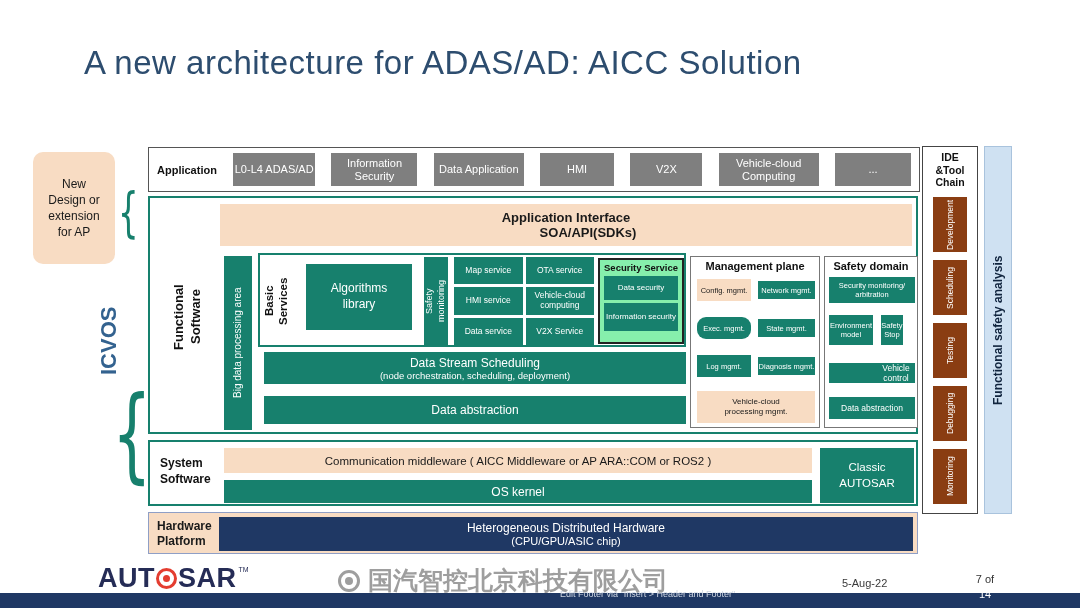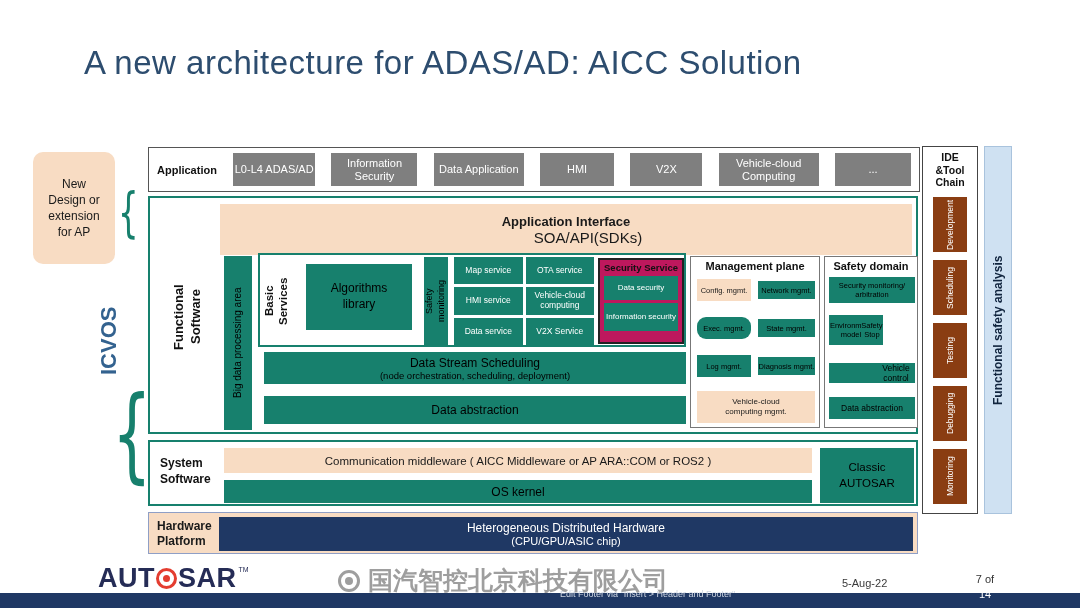--- a/index.html
+++ b/index.html
@@ -2,21 +2,21 @@
 <html><head>
 <meta charset="utf-8">
 <style>
   *{margin:0;padding:0;box-sizing:border-box;}
   html,body{background:#fff;}
   body{font-family:"Liberation Sans",sans-serif;color:#111;}
   .slide{position:relative;width:1080px;height:608px;background:#fff;overflow:hidden;}
   .abs{position:absolute;}
   .cbox{display:flex;align-items:center;justify-content:center;text-align:center;}
   .col{display:flex;flex-direction:column;align-items:center;justify-content:center;text-align:center;}
-  .teal{background:#17806d;color:#000000;}
+  .teal{background:#17806d;color:#ffffff;}
   .peach{background:#f8dcc3;color:#1a1a1a;}
   .pre{white-space:pre-line;}
   .vtext{writing-mode:vertical-rl;transform:rotate(180deg);display:flex;align-items:center;justify-content:center;text-align:center;white-space:pre-line;}
   .gray-box{background:#7f7f7f;color:#fff;display:flex;align-items:center;justify-content:center;text-align:center;font-size:11px;line-height:1.15;height:33px;}
   .title{font-size:33px;color:#2d4d6f;letter-spacing:.5px;}
   .brace{color:#17806d;transform:scaleX(.6);transform-origin:left top;line-height:1;font-family:"DejaVu Sans",sans-serif;}
   .thinbox{background:#fff;border:1px solid #777;}
   .svc{background:#17806d;color:#fff;display:flex;align-items:center;justify-content:center;text-align:center;font-size:8.5px;line-height:1.12;}
   .brown{background:#8a3d12;color:#fff;}
   .logo-txt{font-size:27px;font-weight:bold;color:#252c56;letter-spacing:.5px;}
@@ -50,42 +50,42 @@
     <div class="gray-box" style="width:74px;">HMI</div>
     <div class="gray-box" style="width:72px;">V2X</div>
     <div class="gray-box" style="width:100px;">Vehicle-cloud Computing</div>
     <div class="gray-box" style="width:76px;">...</div>
   </div>
 
   <div class="abs" style="left:148px;top:196px;width:770px;height:238px;border:2px solid #17806d;background:#fff;">
     <div class="abs vtext" style="left:14px;top:44px;width:48px;height:150px;font-size:13px;font-weight:bold;line-height:1.3;">Functional
 Software</div>
 
-    <div class="abs col peach" style="left:70px;top:6px;width:692px;height:51px;">
+    <div class="abs col peach" style="left:70px;top:6px;width:692px;height:42px;">
       <div style="font-size:13px;font-weight:bold;">Application Interface</div>
-      <div style="font-size:15px;font-weight:normal;margin-left:44px;">SOA/API(SDKs)</div>
+      <div style="font-size:13px;font-weight:bold;margin-left:44px;">SOA/API(SDKs)</div>
     </div>
 
     <div class="abs vtext teal" style="left:74px;top:58px;width:28px;height:174px;font-size:10px;line-height:1.25;">Big data processing area</div>
 
     <div class="abs" style="left:108px;top:55px;width:428px;height:94px;border:2px solid #17806d;">
       <div class="abs vtext" style="left:0;top:2px;width:32px;height:88px;font-size:11.5px;font-weight:bold;line-height:1.25;">Basic
 Services</div>
       <div class="abs cbox teal" style="left:46px;top:9px;width:106px;height:66px;font-size:12px;line-height:1.3;padding:0 14px;">Algorithms library</div>
       <div class="abs vtext teal" style="left:164px;top:2px;width:24px;height:88px;font-size:9px;line-height:1.3;">Safety
 monitoring</div>
       <div class="abs" style="left:194px;top:2px;width:140px;height:88px;display:grid;grid-template-columns:1fr 1fr;grid-template-rows:1fr 1fr 1fr;gap:3px;">
         <div class="svc">Map service</div>
         <div class="svc">OTA service</div>
         <div class="svc">HMI service</div>
         <div class="svc">Vehicle-cloud computing</div>
         <div class="svc">Data service</div>
         <div class="svc">V2X Service</div>
       </div>
-      <div class="abs" style="left:338px;top:3px;width:86px;height:86px;border:2px solid #222;background:#be185d;display:flex;flex-direction:column;padding:2px 4px;gap:3px;">
+      <div class="abs" style="left:338px;top:3px;width:86px;height:86px;border:2px solid #222;background:#86efac;display:flex;flex-direction:column;padding:2px 4px;gap:3px;">
         <div style="font-size:9.5px;font-weight:bold;text-align:center;">Security Service</div>
         <div class="svc" style="height:24px;font-size:8px;">Data security</div>
         <div class="svc" style="height:28px;font-size:8px;">Information security</div>
       </div>
     </div>
 
     <div class="abs col teal" style="left:114px;top:154px;width:422px;height:32px;">
       <div style="font-size:12px;">Data Stream Scheduling</div>
       <div style="font-size:9.5px;">(node orchestration, scheduling, deployment)</div>
     </div>
@@ -93,29 +93,29 @@
 
     <div class="abs thinbox" style="left:540px;top:58px;width:130px;height:172px;padding-left:39px;">
       <div class="abs" style="left:0;top:3px;width:100%;text-align:center;font-size:11px;font-weight:bold;">Management plane</div>
       <div class="abs cbox peach" style="left:6px;top:22px;width:54px;height:22px;font-size:7.5px;">Config. mgmt.</div>
       <div class="abs cbox teal" style="left:67px;top:24px;width:57px;height:18px;font-size:7.5px;">Network mgmt.</div>
       <div class="abs cbox teal" style="left:6px;top:60px;width:54px;height:22px;font-size:7.5px;border-radius:9px;">Exec. mgmt.</div>
       <div class="abs cbox teal" style="left:67px;top:62px;width:57px;height:18px;font-size:7.5px;">State mgmt.</div>
       <div class="abs cbox teal" style="left:6px;top:98px;width:54px;height:22px;font-size:7.5px;">Log mgmt.</div>
       <div class="abs cbox teal" style="left:67px;top:100px;width:57px;height:18px;font-size:7.5px;">Diagnosis mgmt.</div>
       <div class="abs cbox peach pre" style="left:6px;top:134px;width:118px;height:32px;font-size:8px;line-height:1.3;">Vehicle-cloud
-computing mgmt.</div>
+processing mgmt.</div>
     </div>
 
     <div class="abs thinbox" style="left:674px;top:58px;width:94px;height:172px;">
       <div class="abs" style="left:0;top:3px;width:100%;text-align:center;font-size:11px;font-weight:bold;">Safety domain</div>
       <div class="abs cbox teal pre" style="left:4px;top:20px;width:86px;height:26px;font-size:7.5px;line-height:1.25;">Security monitoring/
 arbitration</div>
       <div class="abs cbox teal" style="left:4px;top:58px;width:44px;height:30px;font-size:7.5px;line-height:1.25;">Environment model</div>
-      <div class="abs cbox teal" style="left:36px;top:58px;width:22px;height:30px;font-size:7.5px;line-height:1.25;">Safety Stop</div>
+      <div class="abs cbox teal" style="left:56px;top:58px;width:22px;height:30px;font-size:7.5px;line-height:1.25;">Safety Stop</div>
       <div class="abs cbox teal" style="left:4px;top:106px;width:86px;height:20px;font-size:8.5px;padding-left:48px;">Vehicle control</div>
       <div class="abs cbox teal" style="left:4px;top:140px;width:86px;height:22px;font-size:8.5px;">Data abstraction</div>
     </div>
   </div>
 
   <div class="abs" style="left:148px;top:440px;width:770px;height:66px;border:2px solid #17806d;background:#fff;">
     <div class="abs pre" style="left:10px;top:14px;font-size:12px;font-weight:bold;line-height:1.3;">System
 Software</div>
     <div class="abs cbox peach" style="left:74px;top:6px;width:588px;height:25px;font-size:11.5px;">Communication middleware ( AICC Middleware or AP ARA::COM or ROS2 )</div>
     <div class="abs cbox teal" style="left:74px;top:38px;width:588px;height:23px;font-size:12px;">OS kernel</div>

